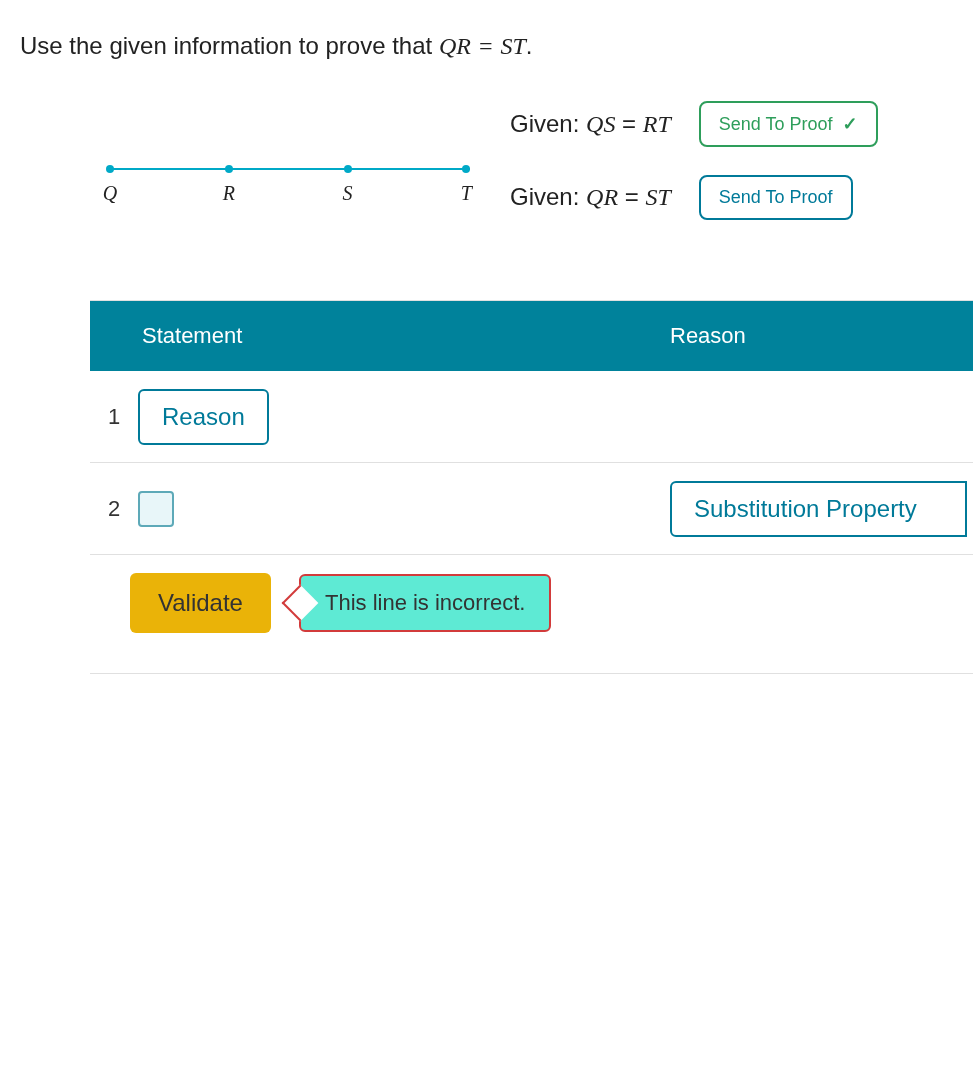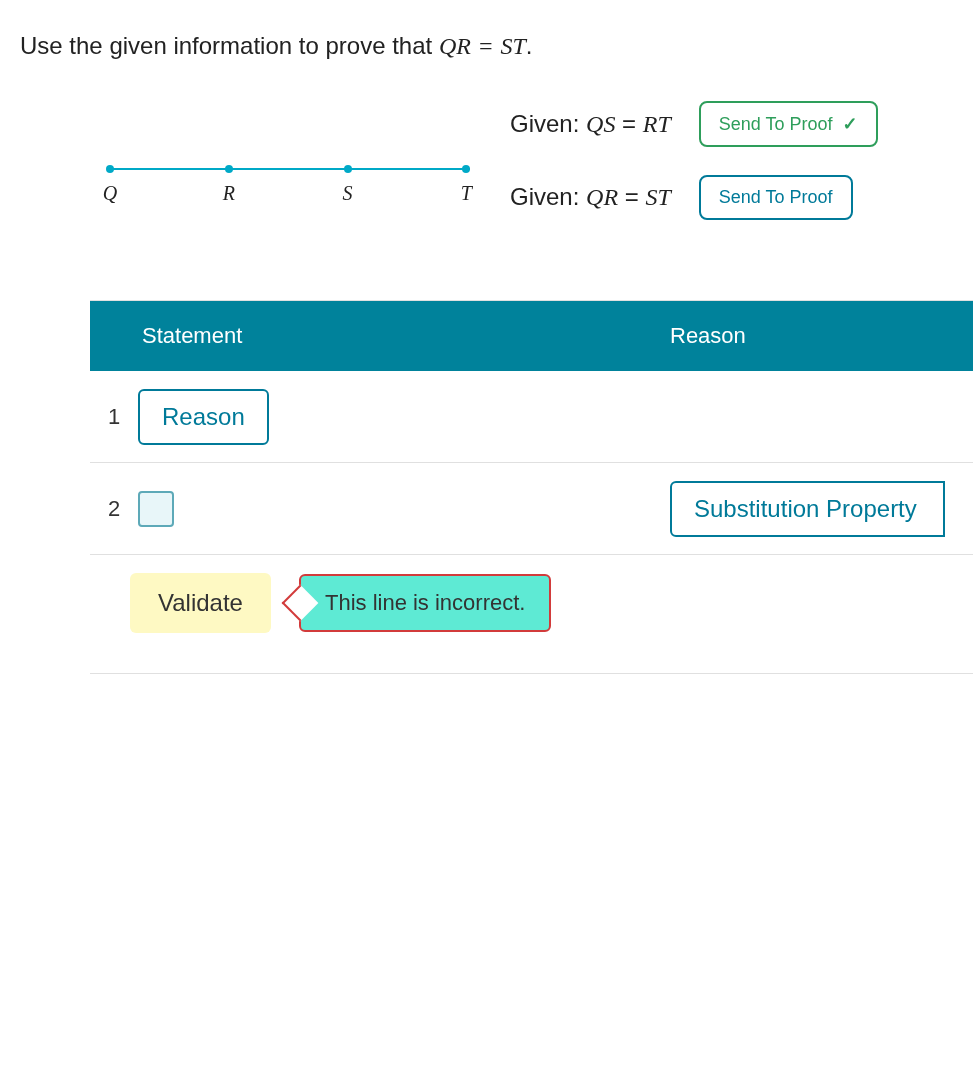--- a/index.html
+++ b/index.html
@@ -123,36 +123,36 @@
     display: inline-block;
     border: 2px solid #007a99;
     color: #007a99;
     border-radius: 6px;
     padding: 12px 22px;
     font-size: 24px;
     background: #fff;
     cursor: pointer;
     font-family: inherit;
   }
-  .reason-chip.wide { border-top-right-radius: 0; border-bottom-right-radius: 0; padding-right: 26px; }
+  .reason-chip.wide { border-top-right-radius: 0; border-bottom-right-radius: 0; padding-right: 48px; }
   .blank-box {
     width: 36px; height: 36px;
     border: 2px solid #5da9b8;
     background: #e8f6f9;
     border-radius: 4px;
     cursor: pointer;
   }
   .validate-row {
     display: flex;
     align-items: center;
     gap: 0;
     padding: 18px 0 40px 40px;
   }
   .validate-btn {
-    background: #fef9c3;
+    background: #eab308;
     color: #333;
     border: none;
     border-radius: 6px;
     padding: 16px 28px;
     font-size: 24px;
     cursor: pointer;
     font-family: inherit;
   }
   .speech {
     position: relative;

